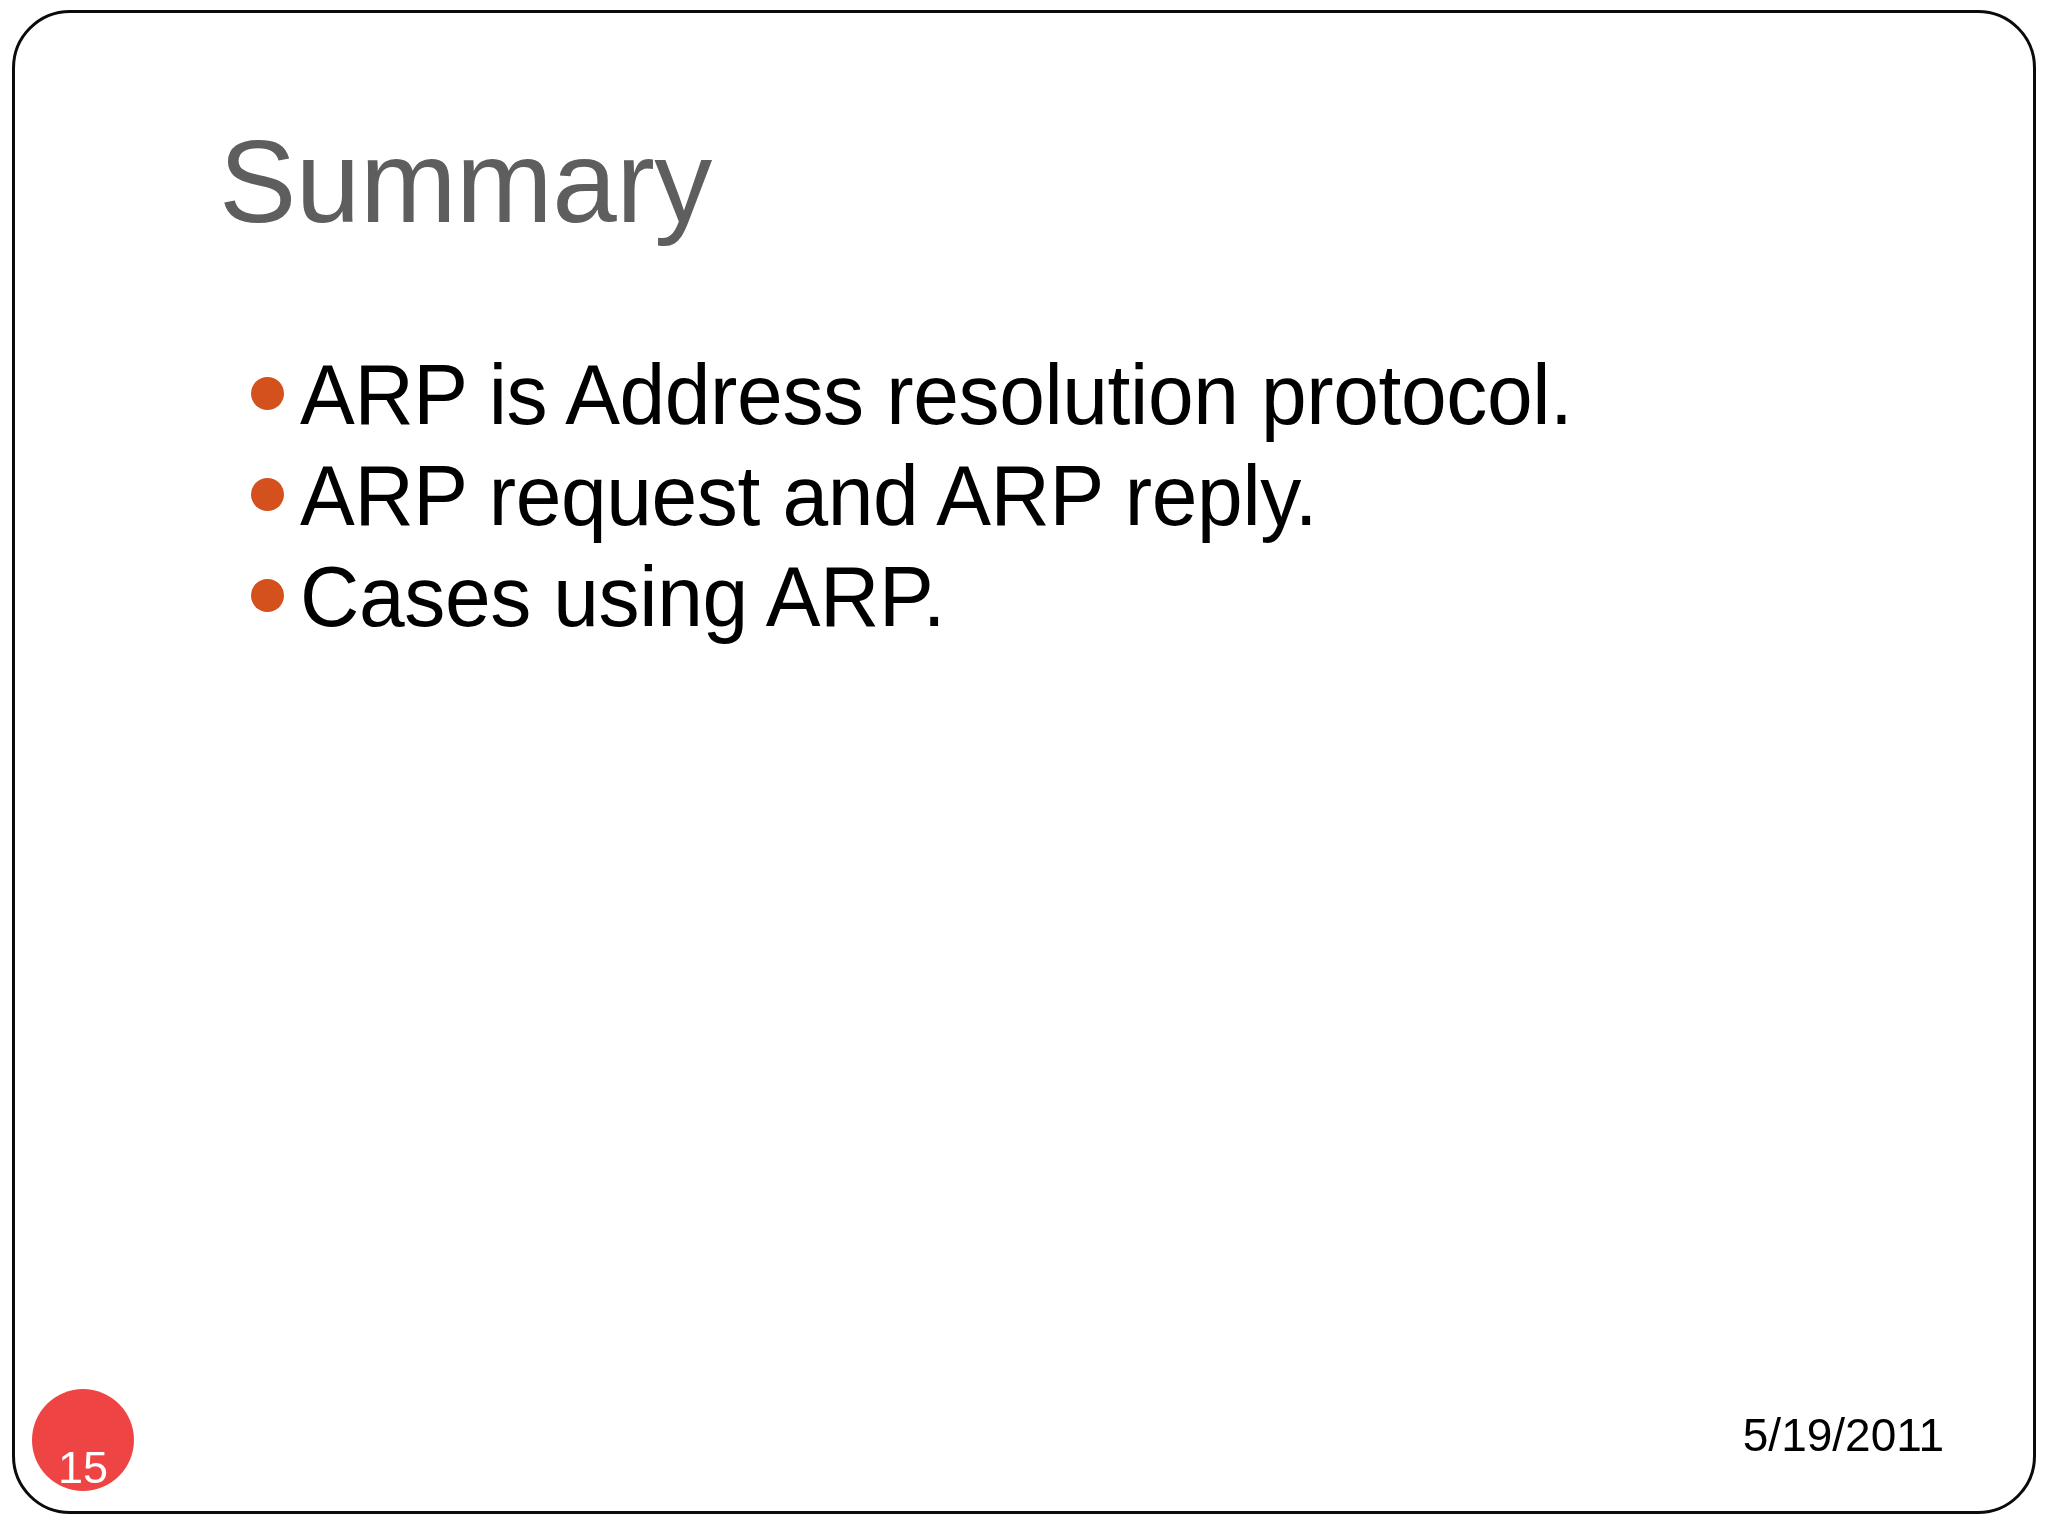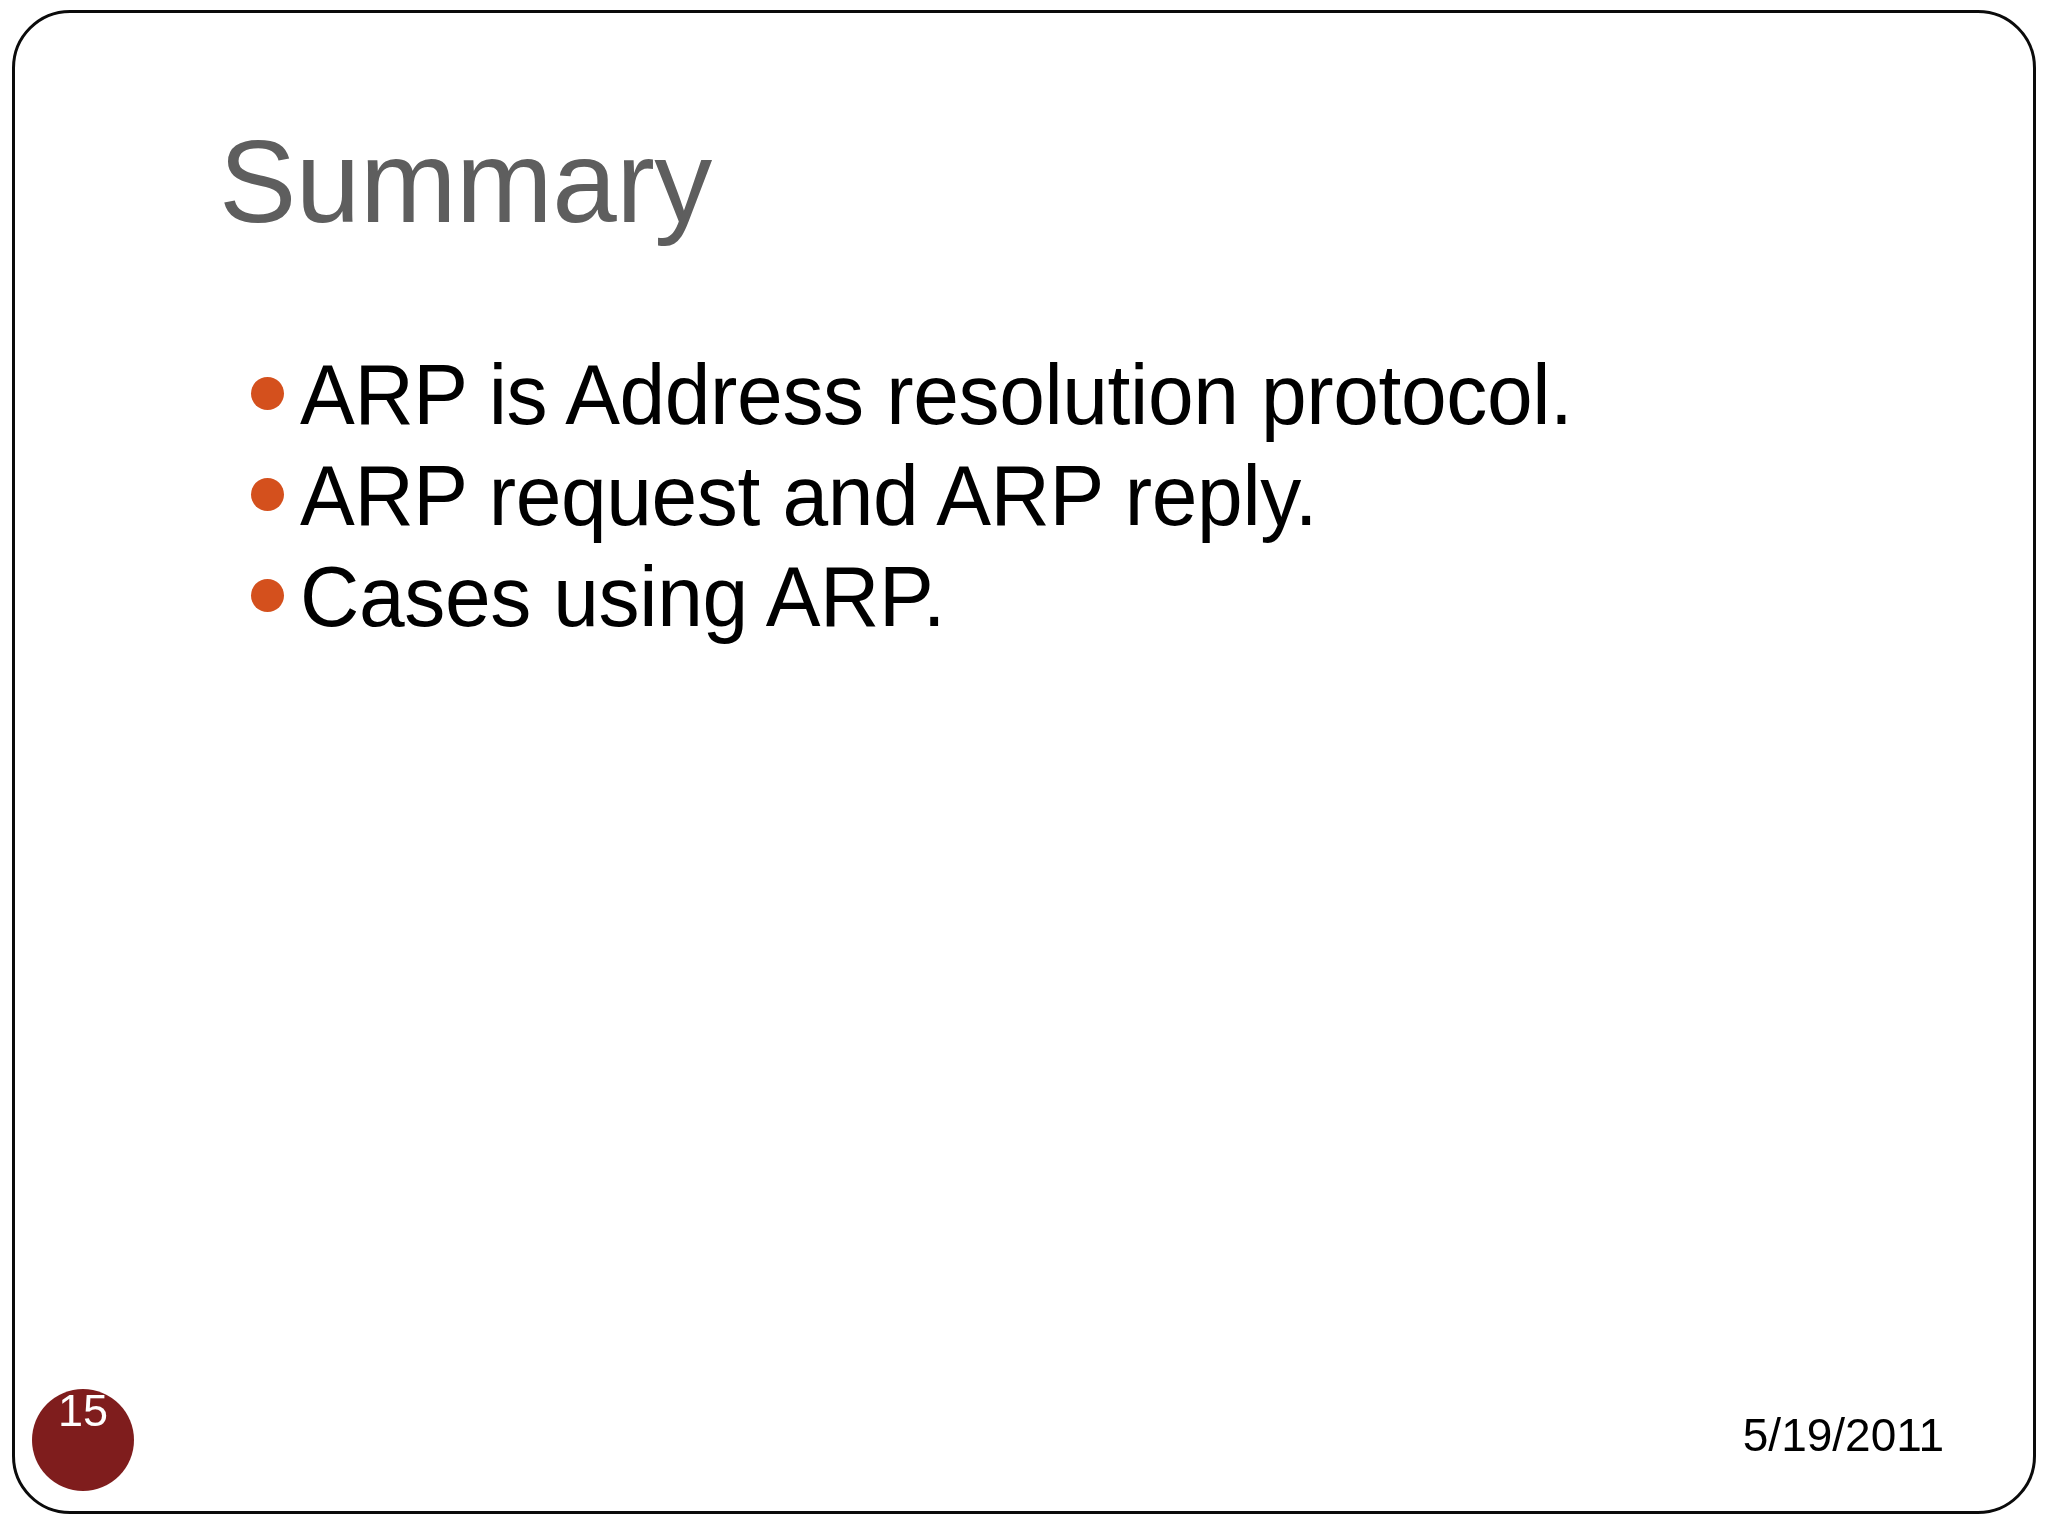--- a/index.html
+++ b/index.html
@@ -92,23 +92,23 @@
   }
 
   
   .page-number-badge {
     position: absolute;
     left: 32px;
     top: 1389px;
     width: 102px;
     height: 102px;
     border-radius: 50%;
-    background: #7f1d1d;
+    background: #ef4444;
     display: flex;
-    align-items: flex-start;
+    align-items: flex-end;
     justify-content: center;
   }
 
   .page-number-text {
     color: #ffffff;
     font-size: 45px;
     line-height: 1;
     font-weight: 400;
     transform: translateY(-1px);
   }

